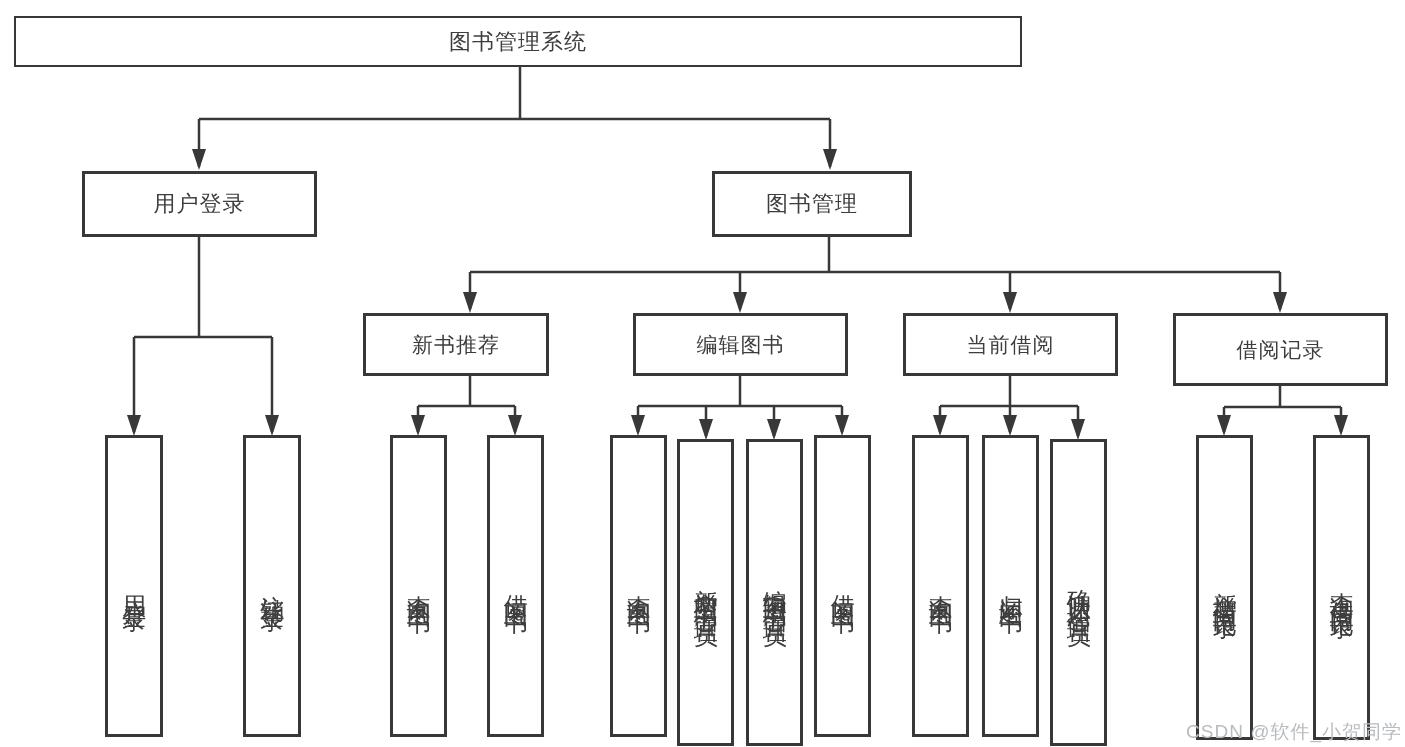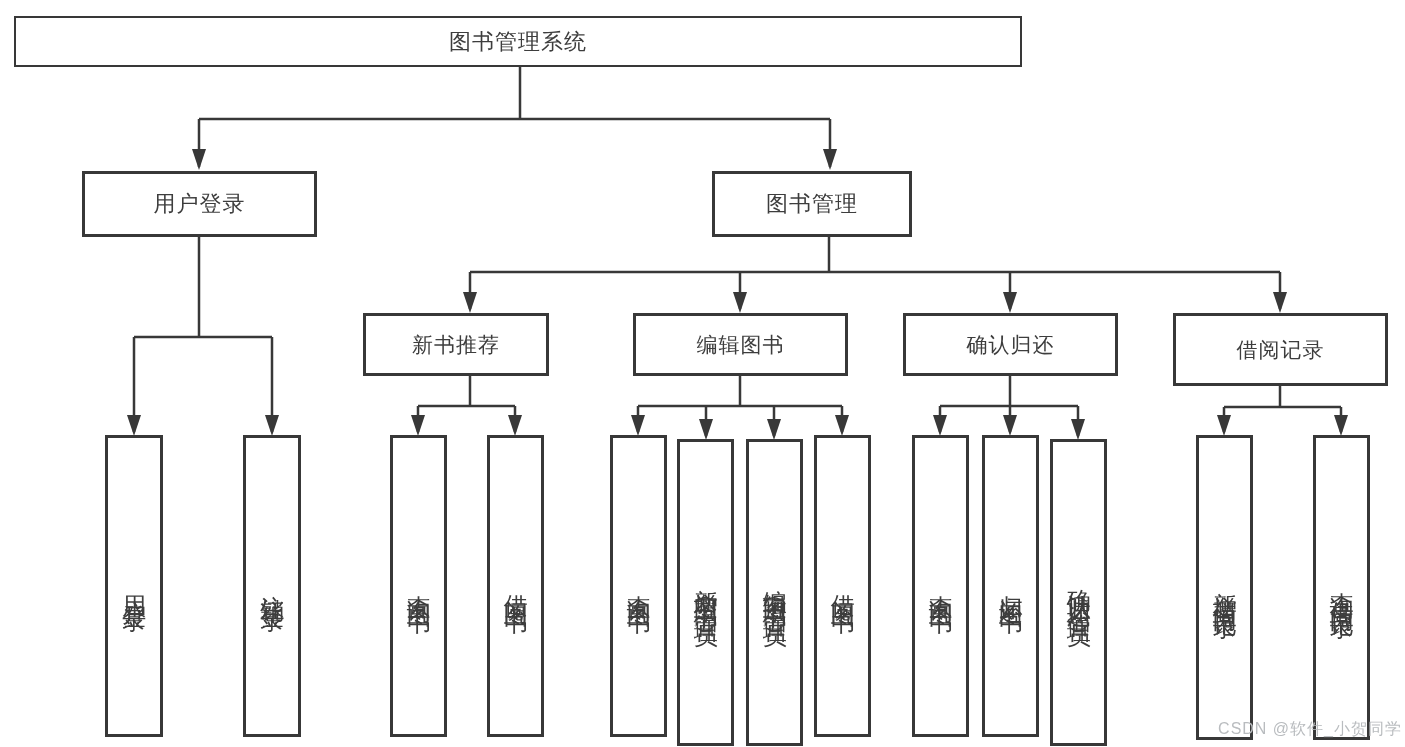--- a/index.html
+++ b/index.html
@@ -46,21 +46,21 @@
     writing-mode: vertical-rl;
     text-orientation: mixed;
     letter-spacing: 5px;
     line-height: 1.1;
     white-space: nowrap;
   }
   .watermark {
     position: absolute;
     top: 719px;
     right: 3px;
-    font-size: 16px;
+    font-size: 19px;
     letter-spacing: 1px;
     color: var(--watermark);
     pointer-events: none;
     text-align: right;
   }
 </style>
 </head>
 <body>
 
 <div class="canvas">
@@ -116,21 +116,21 @@
     <span>图书管理</span>
   </div>
 
   <div class="node lvl3" style="left:363px; top:313px; width:186px; height:63px">
     <span>新书推荐</span>
   </div>
   <div class="node lvl3" style="left:633px; top:313px; width:215px; height:63px">
     <span>编辑图书</span>
   </div>
   <div class="node lvl3" style="left:903px; top:313px; width:215px; height:63px">
-    <span>确认归还</span>
+    <span>当前借阅</span>
   </div>
   <div class="node lvl3" style="left:1173px; top:313px; width:215px; height:73px">
     <span>借阅记录</span>
   </div>
 
   <div class="node leaf" style="left:105px; top:435px; width:58px; height:302px">
     <span class="vtext">用户登录</span>
   </div>
   <div class="node leaf" style="left:243px; top:435px; width:58px; height:302px">
     <span class="vtext">注销登录</span>

